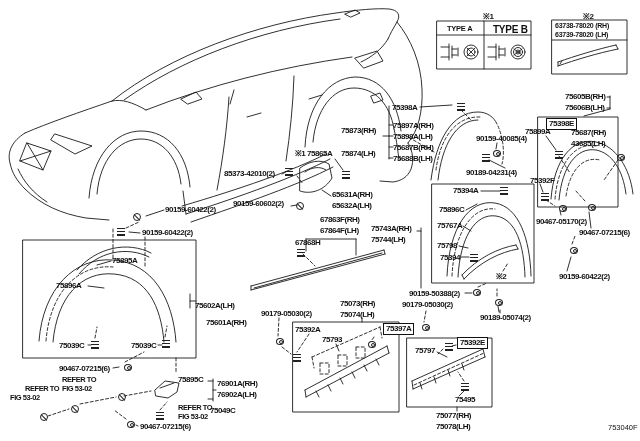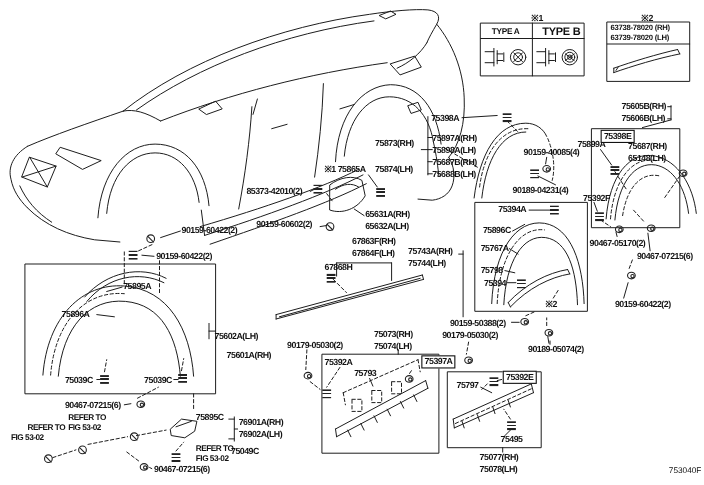--- a/index.html
+++ b/index.html
@@ -178,21 +178,21 @@
       <span class="lbl" style="left: 295px; top: 238px;">67868H</span>
       <span class="lbl" style="left: 371px; top: 224px;">75743A(RH)</span>
       <span class="lbl" style="left: 371px; top: 235px;">75744(LH)</span>
       <span class="lbl" style="left: 165px; top: 205px;">90159-60422(2)</span>
       <span class="lbl" style="left: 142px; top: 228px;">90159-60422(2)</span>
       <span class="lbl" style="left: 476px; top: 134px;">90159-40085(4)</span>
       <span class="lbl" style="left: 466px; top: 168px;">90189-04231(4)</span>
       <span class="lbl" style="left: 525px; top: 127px;">75899A</span>
       <span class="lbl boxed" style="left: 546px; top: 118px;">75398E</span>
       <span class="lbl" style="left: 571px; top: 128px;">75687(RH)</span>
-      <span class="lbl" style="left: 571px; top: 139px;">65148(LH)</span>
+      <span class="lbl" style="left: 571px; top: 139px;">43685(LH)</span>
       <span class="lbl" style="left: 565px; top: 92px;">75605B(RH)</span>
       <span class="lbl" style="left: 565px; top: 103px;">75606B(LH)</span>
       <span class="lbl" style="left: 530px; top: 176px;">75392F</span>
       <span class="lbl" style="left: 453px; top: 186px;">75394A</span>
       <span class="lbl" style="left: 439px; top: 205px;">75896C</span>
       <span class="lbl" style="left: 437px; top: 221px;">75767A</span>
       <span class="lbl" style="left: 437px; top: 241px;">75798</span>
       <span class="lbl" style="left: 440px; top: 253px;">75394</span>
       <span class="lbl" style="left: 496px; top: 272px;">※2</span>
       <span class="lbl" style="left: 536px; top: 217px;">90467-05170(2)</span>

